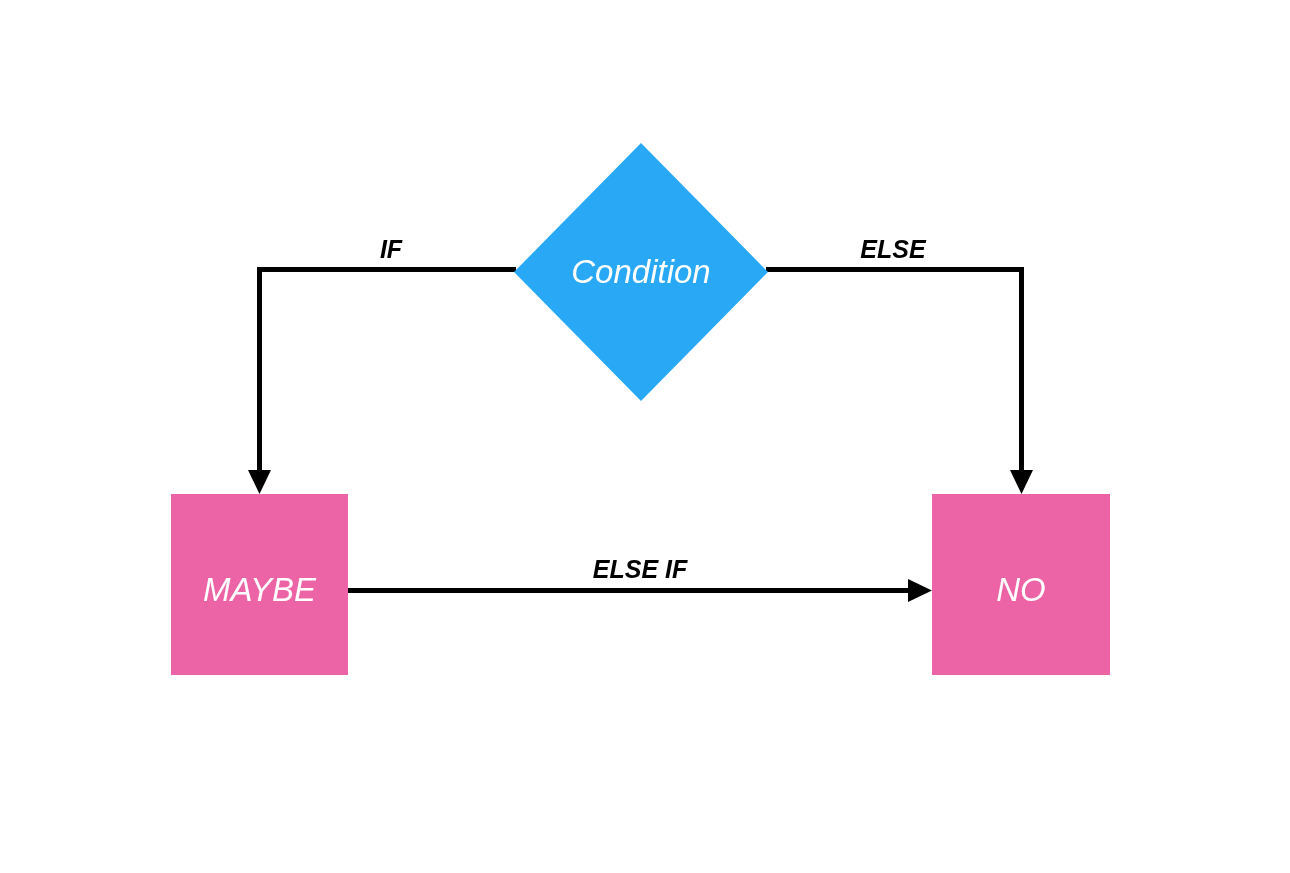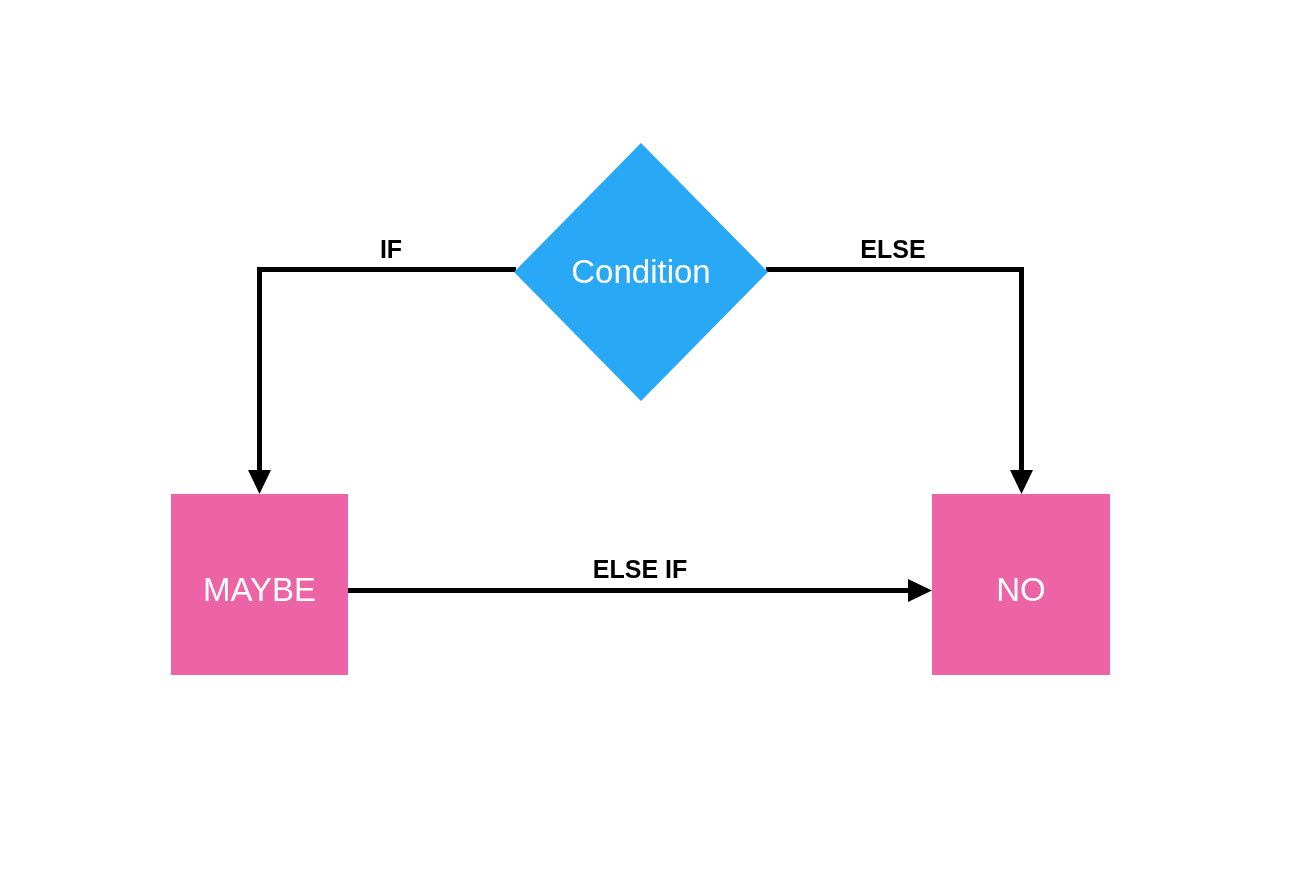--- a/index.html
+++ b/index.html
@@ -11,20 +11,21 @@
   body {
     font-family: "Liberation Sans", sans-serif;
     -webkit-font-smoothing: antialiased;
   }
   #canvas {
     position: relative;
     width: 1290px;
     height: 873px;
     background: #ffffff;
     overflow: hidden;
+    font-style: italic;
   }
   #flow-svg {
     position: absolute;
     left: 0;
     top: 0;
     width: 1290px;
     height: 873px;
     display: block;
   }
   .node-text {

